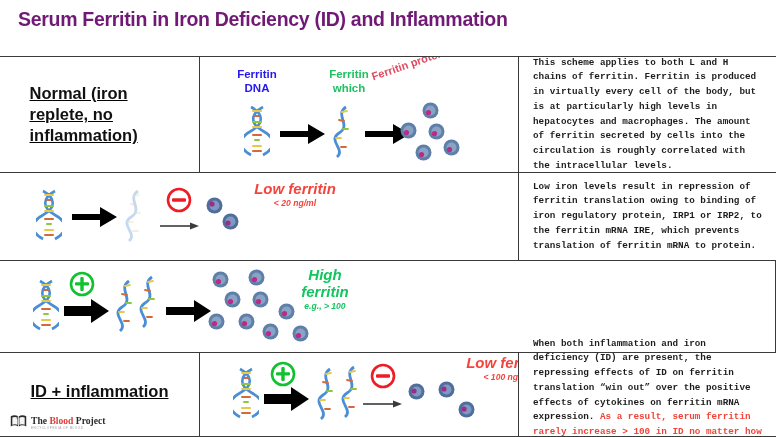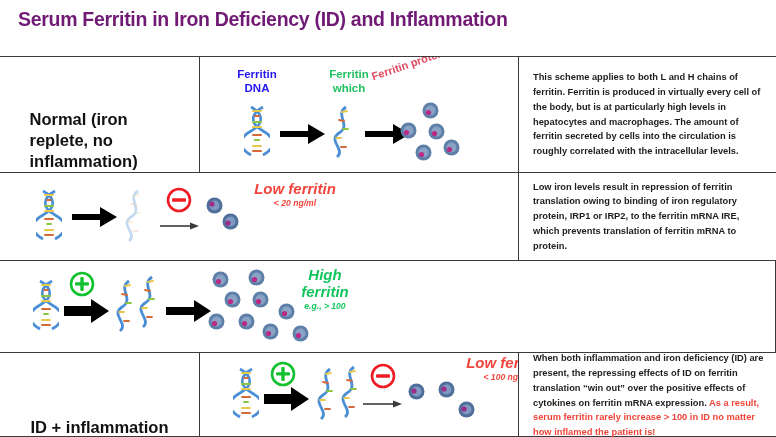--- a/index.html
+++ b/index.html
@@ -46,24 +46,25 @@
   .row.r1 { height: 116px; }
   .row.r2 { height: 88px; }
   .row.r3 { height: 92px; }
   .row.r4 { height: 85px; }
 
   .cell-label {
     width: 200px;
     flex: 0 0 200px;
     border-right: 1.6px solid #3a3a3a;
     display: flex;
-    align-items: flex-end;
+    align-items: center;
     justify-content: center;
     padding: 0 12px;
     position: relative;
+    text-decoration: underline;
   }
   .cell-label .lbl {
     font-size: 16.5px;
     font-weight: 700;
     color: #111;
     line-height: 1.28;
     text-align: center;
   }
   .row.r1 .cell-label .lbl { text-align: left; width: 140px; }
 
@@ -72,20 +73,21 @@
     position: relative;
     border-right: 1.6px solid #3a3a3a;
     overflow: hidden;
   }
   .cell-note {
     width: 257px;
     flex: 0 0 257px;
     display: flex;
     align-items: center;
     padding: 4px 10px 4px 14px;
+    font-family: Liberation Mono, monospace;
   }
   .note-text {
     font-size: 9.3px;
     line-height: 1.58;
     color: #1d1d1d;
     font-weight: 600;
   }
   .note-text .hl { color: #f04438; }
 
   
@@ -505,20 +507,35 @@
         </div>
       </div>
 
     </div>
 
     <div class="row r4">
 
       <div class="cell-label">
         <div class="lbl" style="margin-top:-8px;">ID + inflammation</div>
 
+        <div class="logo">
+          <span>
+            <svg viewBox="0 0 22 18" width="17" height="14">
+              <path d="M1 3 C4 1, 8 1, 10.5 3 L10.5 16 C8 14, 4 14, 1 16 Z" fill="#2b2b2b"></path>
+              <path d="M21 3 C18 1, 14 1, 11.5 3 L11.5 16 C14 14, 18 14, 21 16 Z" fill="#2b2b2b"></path>
+              <path d="M3 4.5 C5 3.5, 8 3.5, 9.8 4.8 L9.8 14 C8 12.8, 5 12.8, 3 13.8 Z" fill="#f4f4f4"></path>
+              <path d="M19 4.5 C17 3.5, 14 3.5, 12.2 4.8 L12.2 14 C14 12.8, 17 12.8, 19 13.8 Z" fill="#f4f4f4"></path>
+              <path d="M9.6 2.6 C10.8 3.6, 10.8 5.6, 9.6 7.4 C8.4 5.6, 8.4 3.6, 9.6 2.6 Z" fill="#d93b33"></path>
+            </svg>
+          </span>
+          <span>
+            <div class="logo-txt"><span>The </span><span class="red">Blood</span><span> Project</span></div>
+            <div class="logo-sub">ENCYCLOPEDIA OF BLOOD</div>
+          </span>
+        </div>
       </div>
 
       <div class="cell-diagram">
 
         <span class="dna" style="left:33px; top:14px;">
           <svg viewBox="0 0 26 56" width="26" height="56">
             <g stroke="#4a8fd6" stroke-width="2.6" fill="none">
               <path d="M7 2 C20 9, 20 19, 7 26 C-6 33, -6 43, 7 50"></path>
               <path d="M19 2 C6 9, 6 19, 19 26 C32 33, 32 43, 19 50"></path>
             </g>

